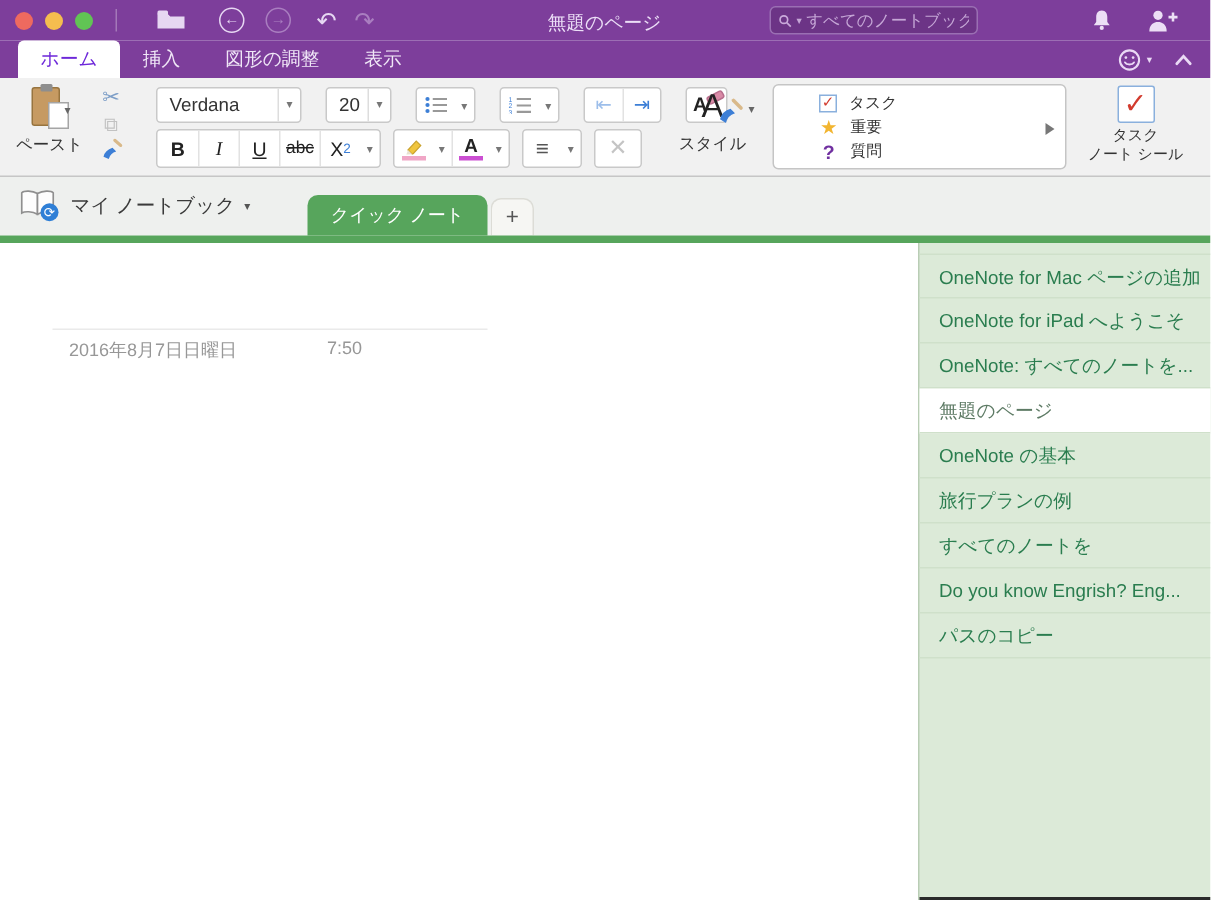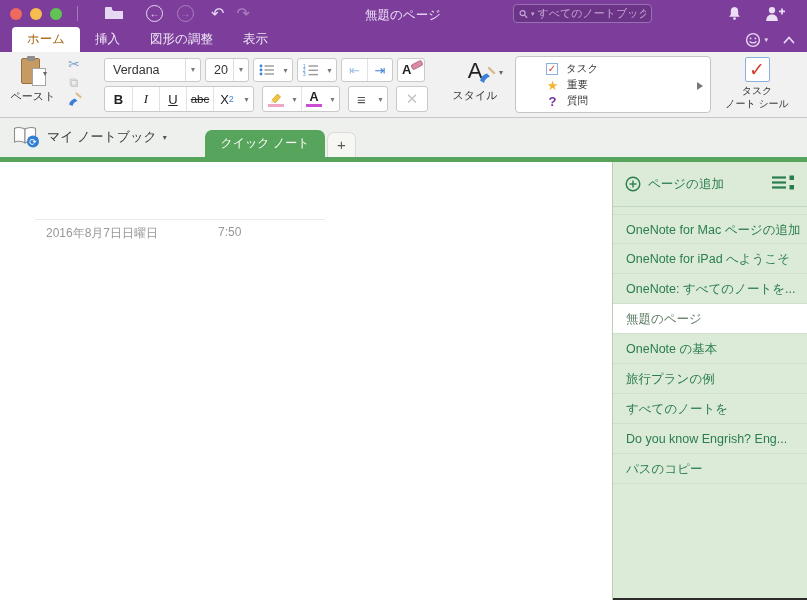--- a/index.html
+++ b/index.html
@@ -29,42 +29,42 @@
     display:flex; align-items:center; padding:0 5px; gap:3px; }
   .search-ph { color:#c5a6d6; font-size:11px; white-space:nowrap; overflow:hidden; }
   .search-caret { color:#c5a6d6; font-size:7px; margin-top:1px; }
   .bell { position:absolute; left:727px; top:6px; }
   .person { position:absolute; left:765px; top:6px; }
 
   
   .tabbar { position:absolute; top:27px; left:0; width:807px; height:25px;
     background:#7d3e9b; display:flex; align-items:flex-end; padding-left:12px; }
   .rtab { height:25px; line-height:25px; padding:0 15px; color:#f0e7f7; font-size:12.5px; }
-  .rtab.active { background:#fff; color:#a16207; border-radius:4px 4px 0 0; }
+  .rtab.active { background:#fff; color:#6d28d9; border-radius:4px 4px 0 0; }
   .tabbar-right { margin-left:auto; margin-right:12px; display:flex; align-items:center; gap:15px; height:25px; }
   .smiley-wrap { display:flex; align-items:center; gap:3px; }
   .smiley-caret { color:#ead9f5; font-size:7px; }
 
   
   .ribbon { position:absolute; top:52px; left:0; width:807px; height:66px;
     background:#f1f1f1; border-bottom:1px solid #c6c6c6; }
   .paste-btn { position:absolute; left:8px; top:4px; width:50px; text-align:center; }
   .clip-ic { position:relative; width:26px; height:30px; margin:0 auto; }
   .clip-board { position:absolute; left:1px; top:2px; width:19px; height:26px;
     background:#c69a62; border:1px solid #97743f; border-radius:2px; }
   .clip-clip { position:absolute; left:7px; top:0; width:8px; height:5px; background:#8e8e8e; border-radius:1px; }
   .clip-page { position:absolute; right:0; bottom:0; width:14px; height:18px; background:#fff; border:1px solid #a5a5a5; }
   .paste-caret { position:absolute; right:-1px; top:13px; font-size:8px; color:#666; }
   .paste-label { font-size:11px; color:#333; margin-top:3px;text-align:center; }
   .clip-col { position:absolute; left:63px; top:3px; width:22px; display:flex;
     flex-direction:column; align-items:center; gap:1px; }
   .ic-scissors { color:#7d9ec7; font-size:14px; line-height:18px; }
   .ic-copy { color:#c2c2c2; font-size:13px; line-height:17px; }
 
-  .r1 { position:absolute; left:104px; top:6px; display:flex; gap:4px; align-items:flex-end;border-radius:12px; }
+  .r1 { position:absolute; left:104px; top:6px; display:flex; gap:16px; align-items:flex-end;border-radius:12px; }
   .sel { height:24px; background:#fff; border:1px solid #c9c9c9; border-radius:3px;
     display:flex; align-items:center; font-size:12.5px; color:#333; }
   .font-sel { width:97px; } .size-sel { width:44px; }
   .sel-text { flex:1; padding-left:8px; }
   .sel-caret { width:15px; text-align:center; border-left:1px solid #ddd; color:#777; font-size:8px; align-self:stretch; line-height:22px; }
   .seg { display:flex; height:24px; background:#fff; border:1px solid #c9c9c9; border-radius:3px; align-items:center; }
   .seg-btn { min-width:25px; padding:0 2px; text-align:center; display:flex; align-items:center; justify-content:center; height:100%; }
   .seg-caret { width:13px; text-align:center; color:#777; font-size:8px; }
   .seg-div { border-left:1px solid #e2e2e2; }
   .ind { font-size:13px; color:#3d7fd6; }
@@ -377,39 +377,20 @@
 
   <div class="content">
     <div class="title-rule"></div>
     <div class="date-line">
       <span>2016年8月7日日曜日</span>
       <span class="time">7:50</span>
     </div>
   </div>
 
   <div class="sidebar">
-    <div class="sb-header">
-      <div class="sb-add">
-        <svg width="16" height="16" viewBox="0 0 16 16">
-            <circle cx="8" cy="8" r="6.8" fill="none" stroke="#2a7d4f" stroke-width="1.4"></circle>
-            <line x1="8" y1="4.5" x2="8" y2="11.5" stroke="#2a7d4f" stroke-width="1.4"></line>
-            <line x1="4.5" y1="8" x2="11.5" y2="8" stroke="#2a7d4f" stroke-width="1.4"></line>
-          </svg>
-        <span class="sb-add-label">ページの追加</span>
-      </div>
-      <span class="sb-sort">
-        <svg width="23" height="15" viewBox="0 0 23 15">
-            <line x1="0" y1="2.5" x2="14" y2="2.5" stroke="#2a7d4f" stroke-width="2.2"></line>
-            <line x1="0" y1="7.5" x2="14" y2="7.5" stroke="#2a7d4f" stroke-width="2.2"></line>
-            <line x1="0" y1="12.5" x2="14" y2="12.5" stroke="#2a7d4f" stroke-width="2.2"></line>
-            <rect x="17.5" y="0.5" width="4.5" height="4.5" fill="#2a7d4f"></rect>
-            <rect x="17.5" y="10" width="4.5" height="4.5" fill="#2a7d4f"></rect>
-          </svg>
-      </span>
-    </div>
     <div class="sb-list">
       <div class="sb-item">OneNote for Mac ページの追加</div>
       <div class="sb-item">OneNote for iPad へようこそ</div>
       <div class="sb-item">OneNote: すべてのノートを...</div>
       <div class="sb-item selected">無題のページ</div>
       <div class="sb-item">OneNote の基本</div>
       <div class="sb-item">旅行プランの例</div>
       <div class="sb-item">すべてのノートを</div>
       <div class="sb-item">Do you know Engrish? Eng...</div>
       <div class="sb-item">パスのコピー</div>

